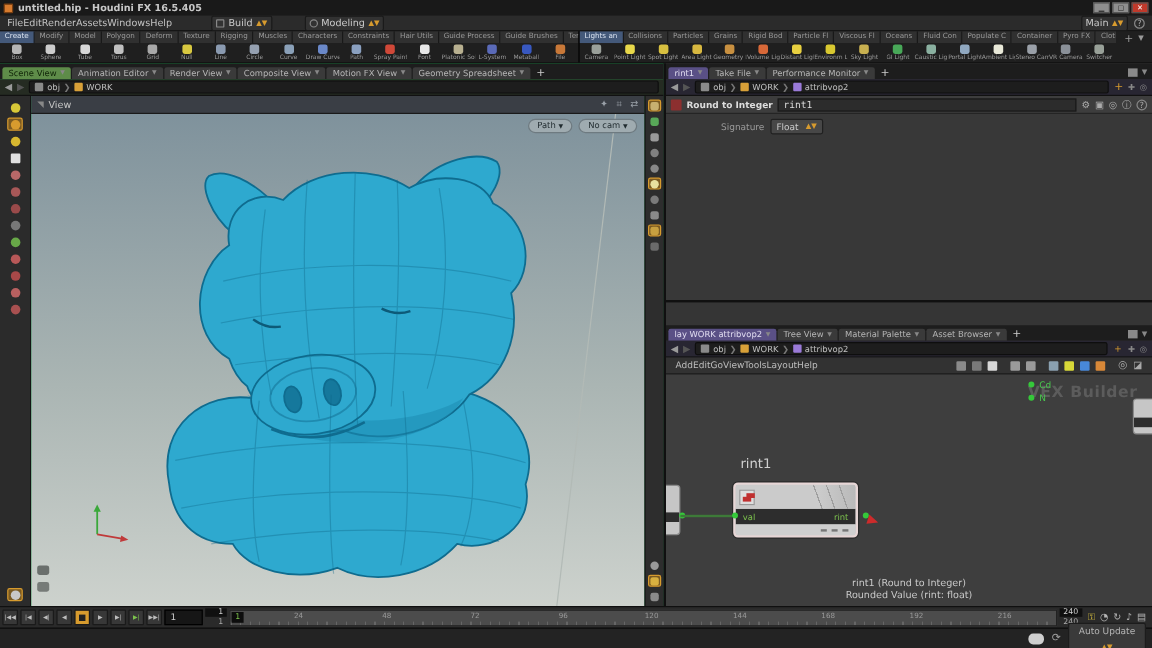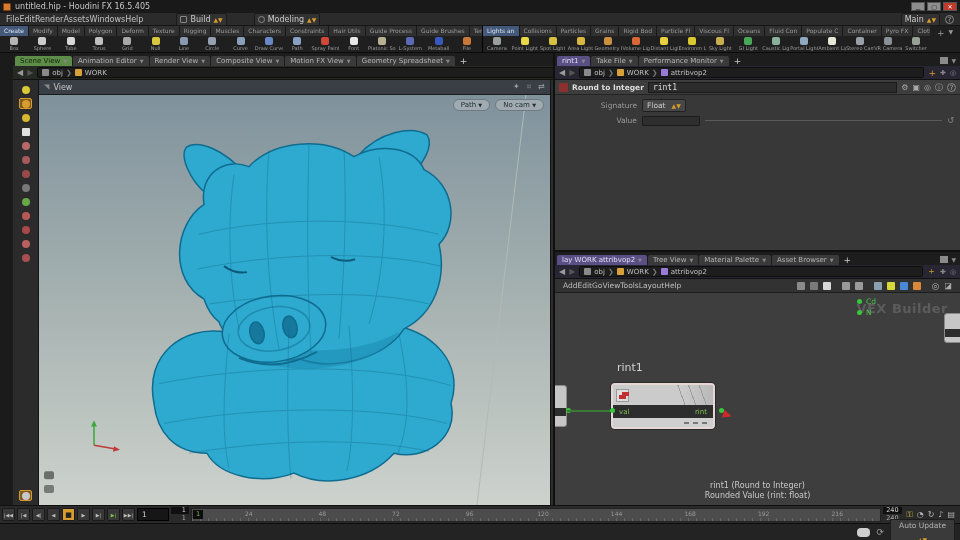--- a/index.html
+++ b/index.html
@@ -3,21 +3,21 @@
 <meta charset="utf-8">
 <style>
   * { margin:0; padding:0; box-sizing:border-box; }
   html,body { width:960px; height:540px; overflow:hidden; }
   body { font-family:"DejaVu Sans", sans-serif; background:#1b1b1b; color:#bbb; position:relative; font-size:8px; }
   .abs { position:absolute; }
 
   
   #titlebar { left:0; top:0; width:960px; height:13px; background:#191919; display:flex; align-items:center; padding:0 3px; gap:4px; }
   #titlebar .app-icon { width:8px; height:8px; background:#d77b2e; border:1px solid #7a4012; border-radius:1px; }
-  #titlebar .title { color:#c8c8c8; font-size:8px; }
+  #titlebar .title { color:#c8c8c8; font-size:8px;font-weight:bold; }
   #titlebar .wbtns { margin-left:auto; display:flex; gap:2px; }
   .wbtn { width:14px; height:9px; background:#8e8e8e; border:1px solid #555; font-size:6px; color:#222; text-align:center; line-height:8px; }
   .wbtn.close { background:#c0392b; color:#fff; }
 
   
   #menubar { left:0; top:13px; width:960px; height:13px; background:#2b2b2b; display:flex; align-items:center; padding:0 6px; gap:9px; border-bottom:1px solid #151515; }
   #menubar .mitem { color:#c2c2c2; font-size:8px; }
   .combo { display:flex; align-items:center; gap:3px; background:#323232; border:1px solid #1a1a1a; padding:1px 3px; border-radius:2px; }
   .combo .cicon { width:7px; height:7px; border:1px solid #888; border-radius:1px; }
   .combo .spin { color:#d79b2e; font-size:6px; }
@@ -57,21 +57,21 @@
   .crumb { display:flex; align-items:center; gap:3px; }
   .crumb .sep { color:#777; font-size:7px; }
   .crumb:first-child .sep { display:none; }
   .crumb .cic { width:7px; height:7px; border-radius:1px; }
   .crumb .clabel { font-size:7px; color:#c0c0c0; }
   .path-extra { display:flex; gap:4px; align-items:center; }
   .path-extra .plusorange { color:#d79b2e; font-size:9px; }
   .path-extra .pin { color:#888; font-size:7px; }
 
   
-  #left-pane { left:0; top:53px; width:553px; height:452px; background:#22c55e; display:flex; flex-direction:column;margin-left:13px; }
+  #left-pane { left:0; top:53px; width:553px; height:452px; background:#22c55e; display:flex; flex-direction:column; }
   #vp-body { flex:1; display:flex; min-height:0; }
   #vp-left-strip { width:26px; background:#2b2b2b; border-right:1px solid #141414; display:flex; flex-direction:column; align-items:center; gap:3px; padding-top:4px; }
   .stool { width:13px; height:11px; border-radius:2px; display:flex; align-items:center; justify-content:center; }
   .stool span { display:block; width:8px; height:8px; border-radius:50%; }
   .stool.boxed { background:#7a5a22; border:1px solid #d79b2e; }
   #vp-main { flex:1; display:flex; flex-direction:column; min-width:0; }
   #vp-header { height:15px; background:#3a3e45; display:flex; align-items:center; padding:0 5px; gap:4px; border-bottom:1px solid #1a1a1a; }
   #vp-header .vlabel { color:#c5c5c5; font-size:8px; }
   #vp-header .hicons { margin-left:auto; display:flex; gap:7px; color:#9aa0a8; font-size:8px; }
   #vp-canvas { flex:1; position:relative; min-height:0; cursor:crosshair; }
@@ -79,21 +79,21 @@
   .cam-pills { position:absolute; top:4px; right:6px; display:flex; gap:5px; }
   .cam-pill { background:#9fabb0; color:#1f2a2e; font-size:7px; border-radius:7px; padding:1px 7px; border:1px solid #6e7a80; }
   .cam-pill .pd { font-size:5px; }
   #vp-right-strip { width:16px; background:#2d2d2d; border-left:1px solid #141414; display:flex; flex-direction:column; align-items:center; justify-content:space-between; padding:3px 0; }
   #vp-right-strip .grp { display:flex; flex-direction:column; gap:3px; align-items:center; }
   .rtool { width:11px; height:10px; border-radius:2px; display:flex; align-items:center; justify-content:center; }
   .rtool span { width:7px; height:7px; border-radius:2px; display:block; }
   .rtool.boxed { background:#7a5a22; border:1px solid #d79b2e; }
 
   
-  #right-col { left:553px; top:53px; width:407px; height:452px; background:#353535; display:flex; flex-direction:column; border-left:2px solid #101010; }
+  #right-col { left:553px; top:53px; width:407px; height:452px; background:#353535; display:flex; flex-direction:column; border-left:2px solid #101010;gap:19px; }
 
   
   #param-pane { height:199px; display:flex; flex-direction:column; border-bottom:2px solid #101010; background:#383838; }
   #param-header { height:15px; background:#3d3d3d; display:flex; align-items:center; gap:4px; padding:0 4px; border-bottom:1px solid #242424; }
   #param-header .ntype-icon { width:9px; height:9px; background:#8c2f2f; border-radius:1px; }
   #param-header .ntype { color:#ddd; font-size:7.5px; font-weight:bold; white-space:nowrap; }
   #param-header .nname { flex:1; background:#2c2c2c; border:1px solid #1a1a1a; color:#ddd; font-family:"DejaVu Sans Mono", monospace; font-size:8px; padding:0 4px; height:11px; line-height:10px; }
   #param-header .hic { color:#aaa; font-size:8px; }
   .prow { display:flex; align-items:center; gap:5px; height:15px; padding-right:6px; }
   .prow .plabel { width:82px; text-align:right; color:#9a9a9a; font-size:7.5px; }
@@ -632,26 +632,20 @@
       <span class="hic">ⓘ</span>
       <span class="qmark">?</span>
     </div>
     <div class="prow" style="margin-top:3px;">
       <span class="plabel">Signature</span>
       <span class="pdrop">
         <span>Float</span>
         <span class="spin">▲▼</span>
       </span>
     </div>
-    <div class="prow">
-      <span class="plabel">Value</span>
-      <span class="pfield"></span>
-      <span class="pslider"></span>
-      <span class="pladder">↺</span>
-    </div>
   </div>
 
   <div id="net-pane">
     <div class="ptabs">
       <span style="display:flex;gap:1px;">
           <span class="ptab purple selected">
           <span>lay WORK attribvop2</span>
             <span class="tdrop">▼</span>
         </span>
           <span class="ptab purple">

